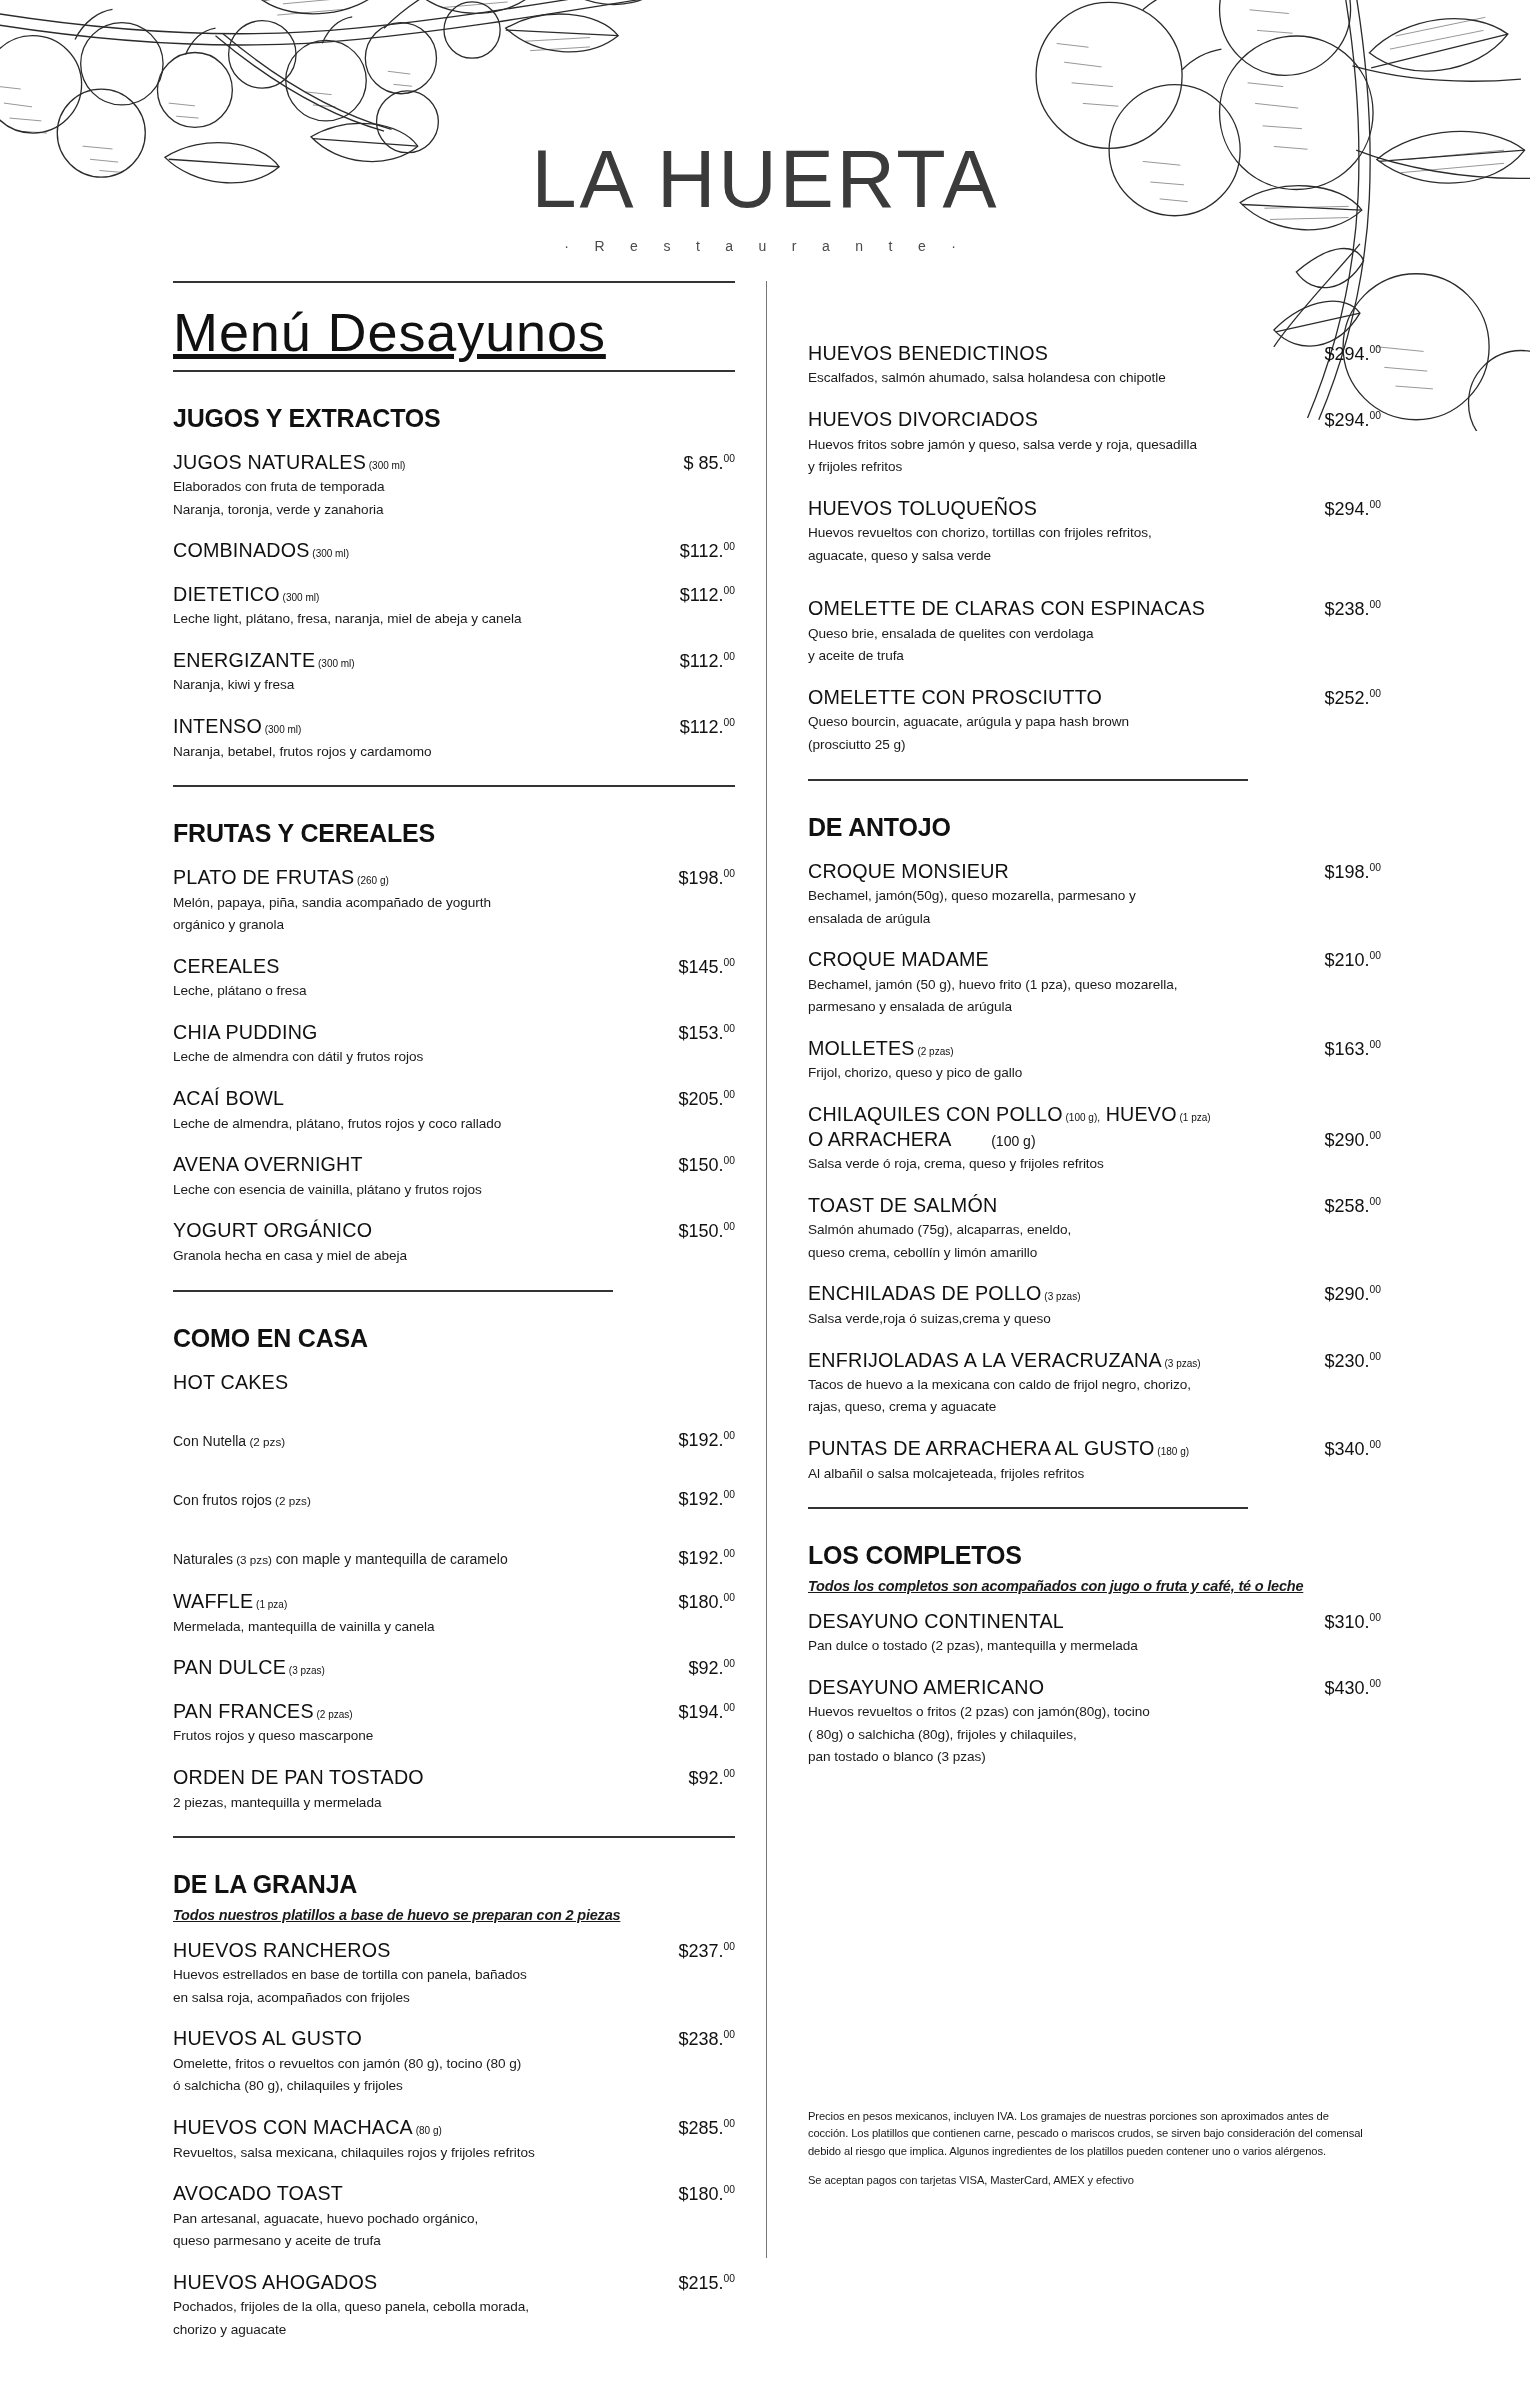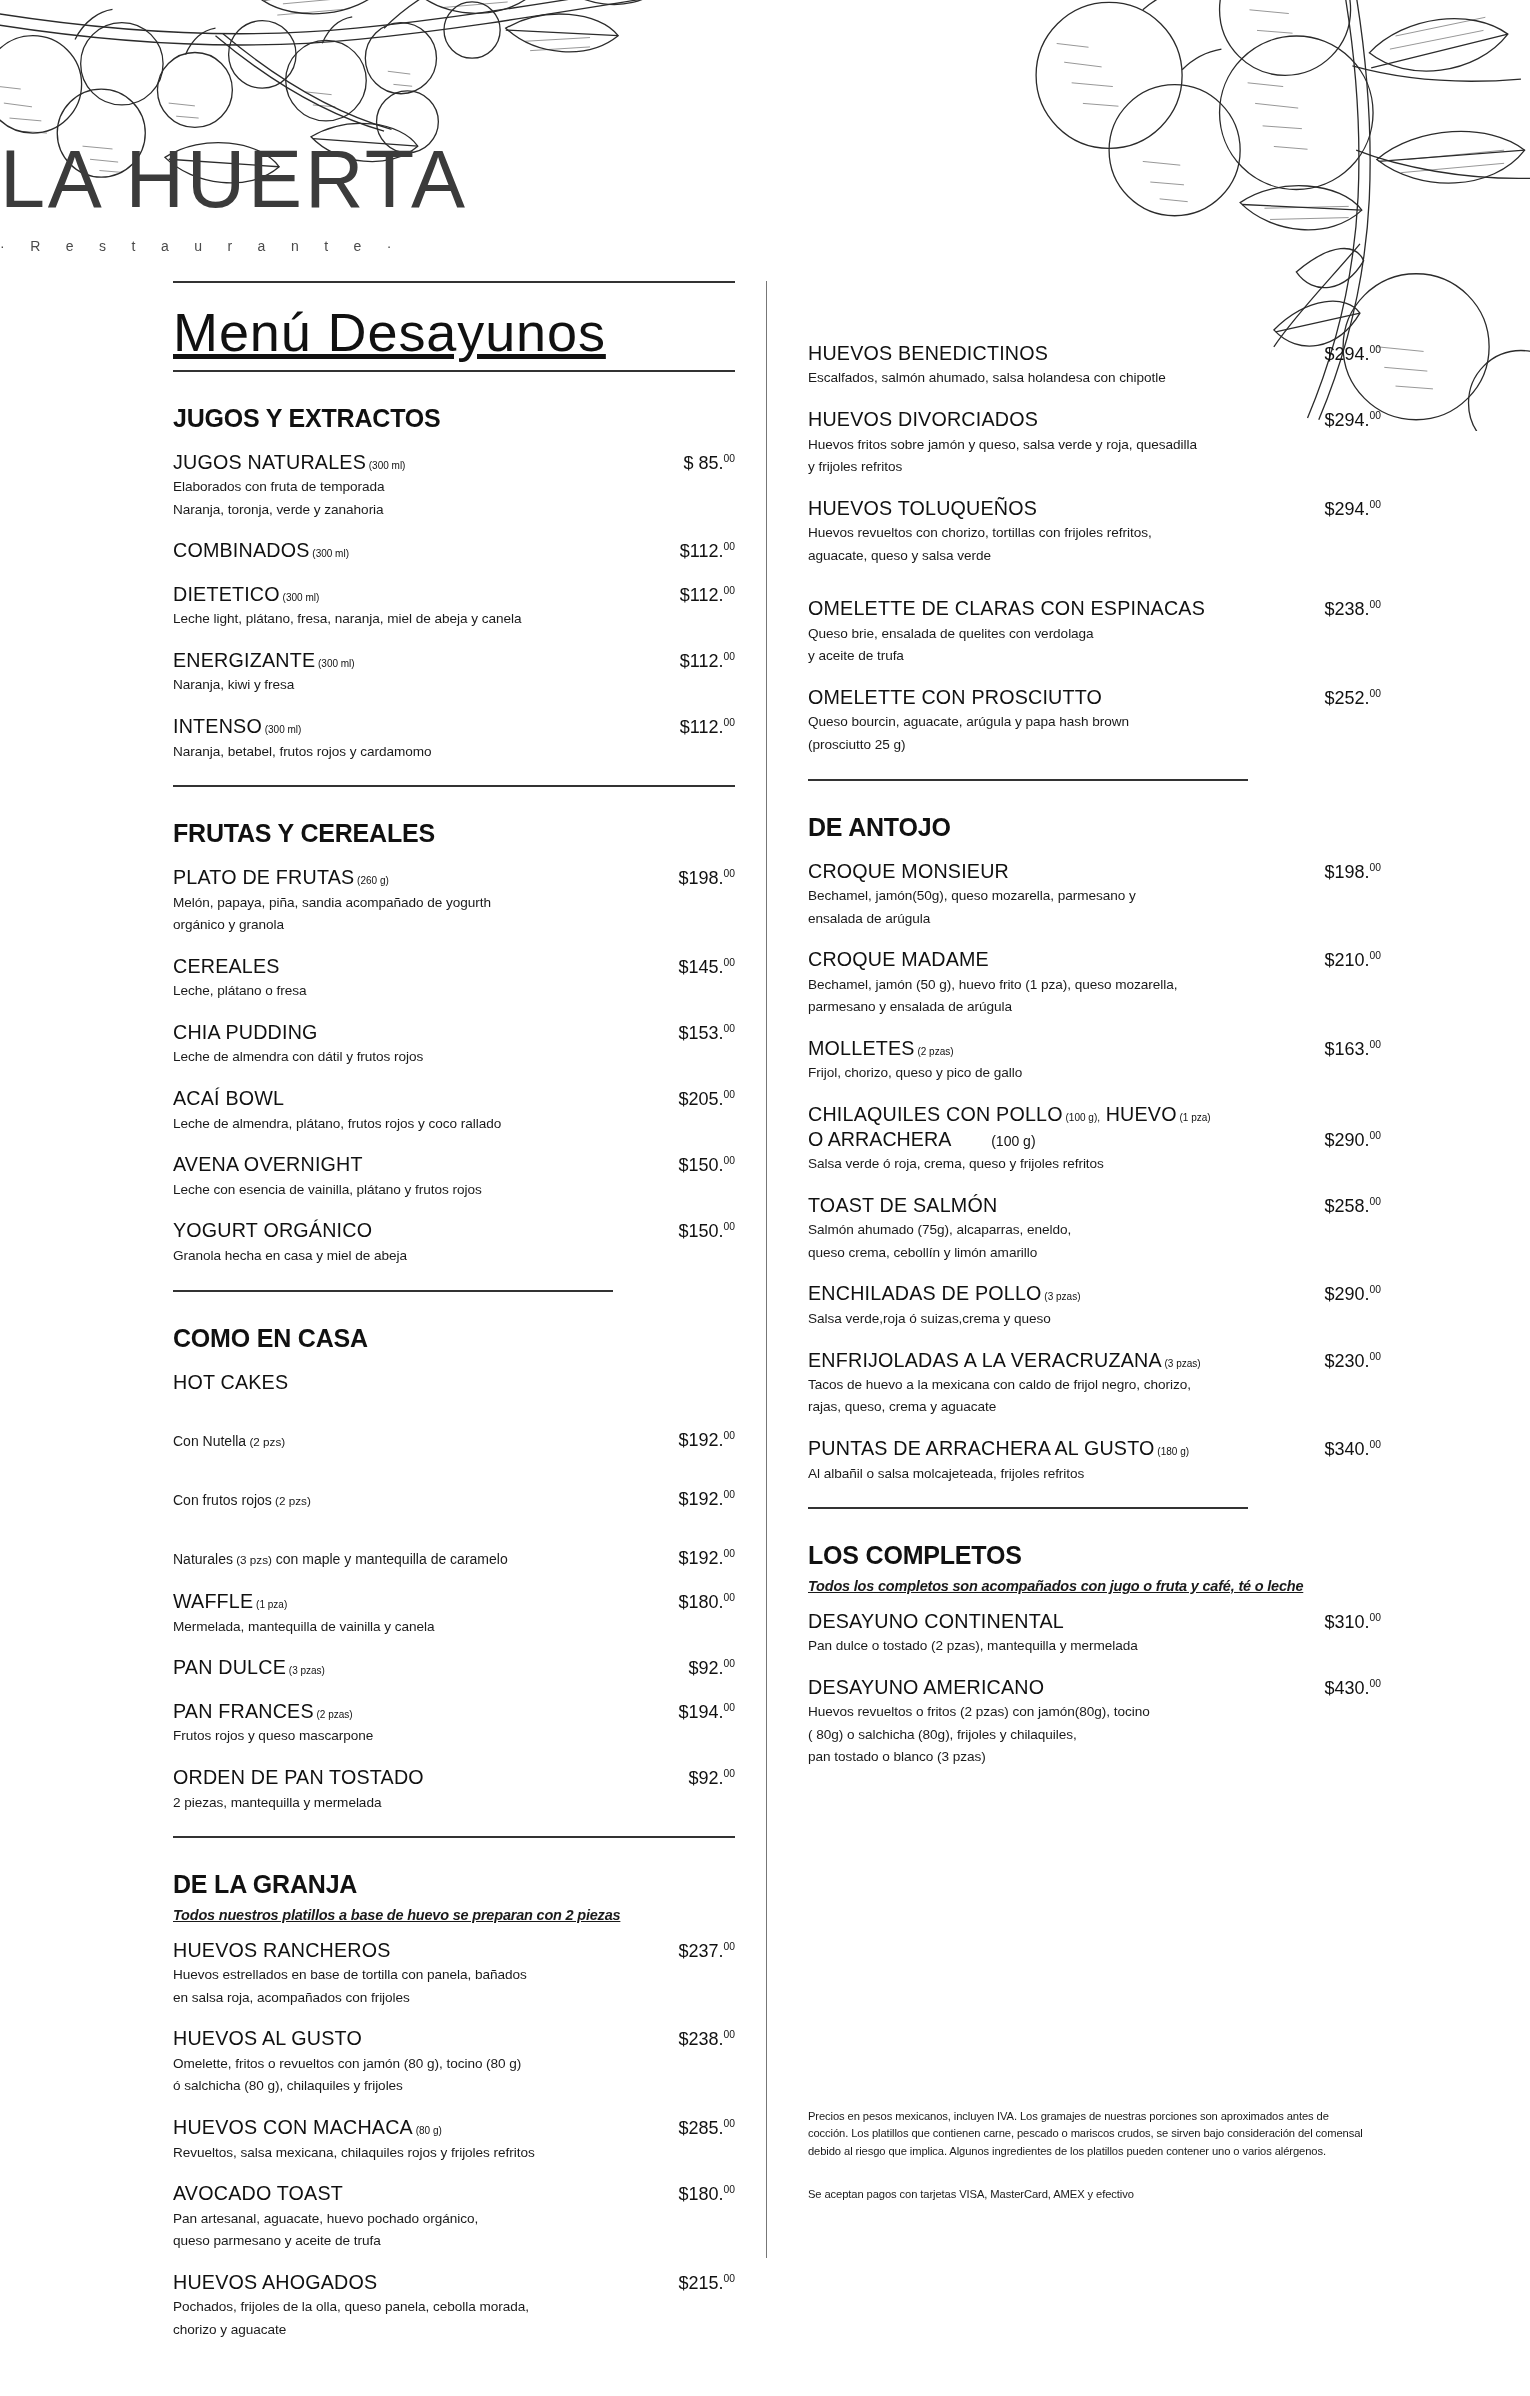--- a/index.html
+++ b/index.html
@@ -9,21 +9,21 @@
     font-family: "Liberation Sans", "DejaVu Sans", sans-serif;
     color: #1a1a1a; position: relative; overflow: hidden;
   }
 
   
   .deco { position: absolute; pointer-events: none; }
   #deco-left  { left: -19px;  top: -28px;  width: 778px;  height: 309px; }
   #deco-right { right: -9.4px; top: -37px;  width: 581px;  height: 468px; }
 
   
-  #logo-block { position: absolute; left: 0; right: 0; top: 139px; z-index: 5;}
+  #logo-block { position: absolute; left: 0; right: 0; top: 139px; text-align: center; z-index: 5;}
   #logo-word {
     font-size: 81px; letter-spacing: 2.8px; font-weight: 400;
     color: #3b3b3b; line-height: 1; font-family: "Liberation Sans", sans-serif;
   }
   #logo-sub {
     margin-top: 18px; font-size: 14px; letter-spacing: 10.8px;
     color: #4a4a4a; font-weight: 400;
   }
 
   
@@ -82,21 +82,21 @@
   .subrow .price { font-size: 18px; }
 
   
   .price-lower { margin-top: 15px; }
 
   
   #legal {
     position: absolute; left: 808px; top: 2108px; width: 562px;
     font-size: 11.2px; line-height: 1.55; color: #1a1a1a; letter-spacing: -0.1px;
   }
-  #legal p + p { margin-top: 26px; }
+  #legal p + p { margin-top: 12px; }
 </style>
 </head>
 <body>
 
 <svg class="deco" id="deco-left" viewBox="0 0 830 330">
   <g fill="none" stroke="#2b2b2b" stroke-width="1.4">
 
     <path d="M-10 40 C 120 62, 260 74, 400 60 C 520 48, 620 30, 760 8"></path>
     <path d="M-10 52 C 120 74, 262 86, 402 72 C 522 60, 622 42, 762 20"></path>
     <path d="M250 68 C 300 110, 360 150, 430 170"></path>

